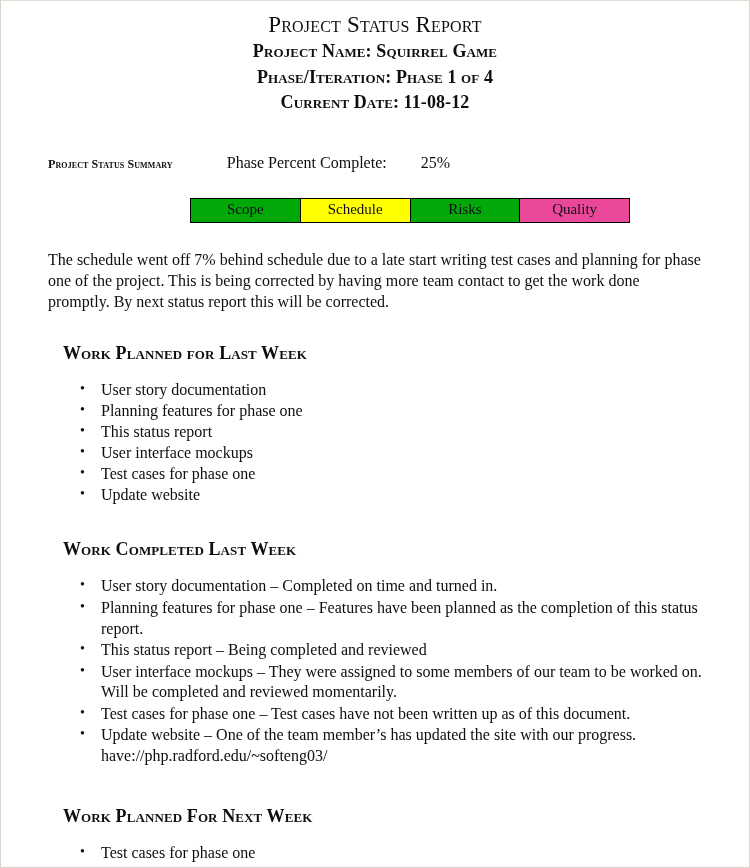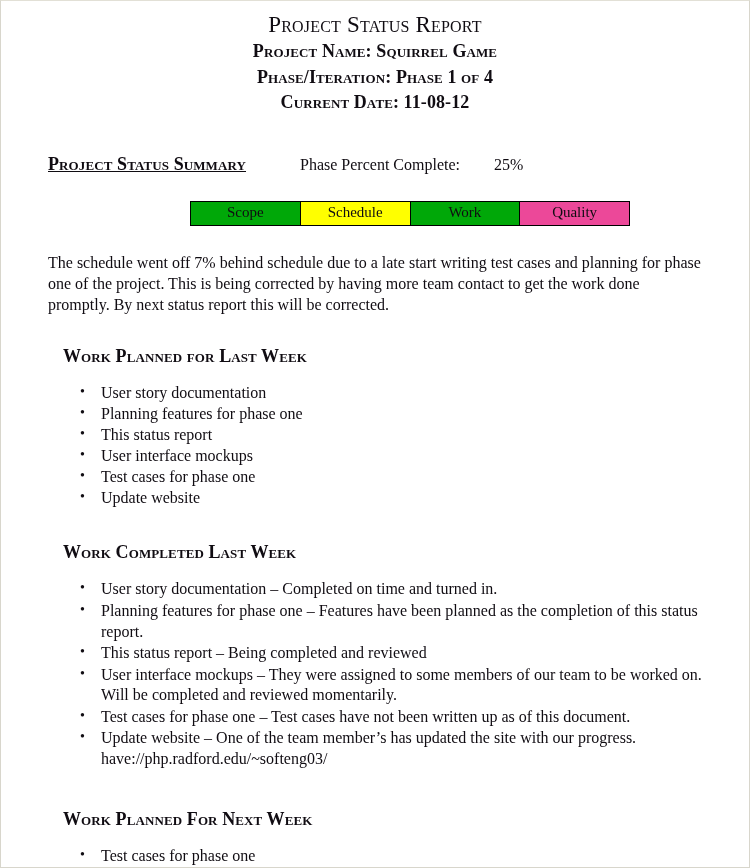--- a/index.html
+++ b/index.html
@@ -51,26 +51,25 @@
     margin: 0;
   }
 
   
   .summary-row {
     display: flex;
     align-items: baseline;
     margin-top: 38px;
   }
   .summary-heading {
-    font-size: 18px;
+    font-size: 12px;
     font-weight: bold;
     font-variant: small-caps;
     letter-spacing: 0.1px;
     white-space: nowrap;
-    text-decoration: underline;
   }
   .percent-label {
     font-size: 16px;
     margin-left: 54px;
     white-space: nowrap;
   }
   .percent-value {
     font-size: 16px;
     margin-left: 34px;
     white-space: nowrap;
@@ -166,21 +165,21 @@
       <table class="status-bar">
         <tbody>
           <tr>
             <td style="background-color: rgb(0, 168, 8);">
               <span>Scope</span>
             </td>
             <td style="background-color: rgb(255, 255, 0);">
               <span>Schedule</span>
             </td>
             <td style="background-color: rgb(0, 168, 8);">
-              <span>Work</span>
+              <span>Risks</span>
             </td>
             <td style="background-color: #ec4899;">
               <span>Quality</span>
             </td>
           </tr>
         </tbody>
       </table>
     </div>
 
     <p class="body-para">The schedule went off 7% behind schedule due to a late start writing test cases and planning for phase one of the project. This is being corrected by having more team contact to get the work done promptly. By next status report this will be corrected.</p>

